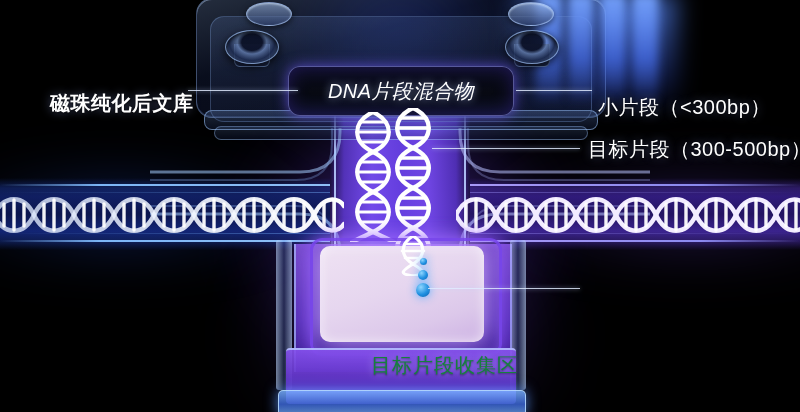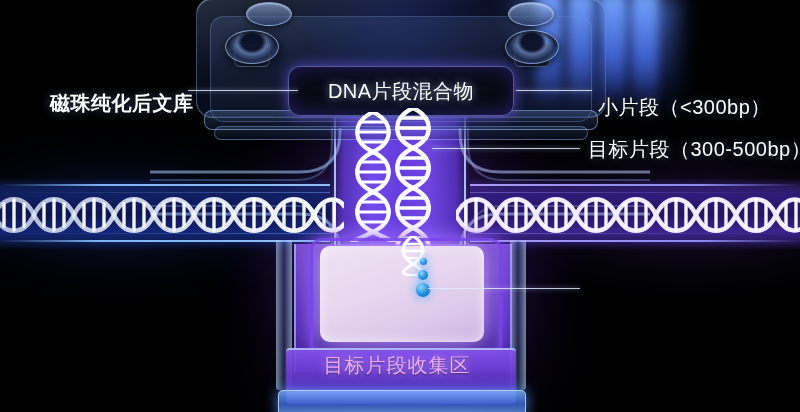--- a/index.html
+++ b/index.html
@@ -104,21 +104,21 @@
   .bot-padframe{position:absolute;left:34px;top:-2px;width:186px;height:112px;border-radius:12px;
     border:3px solid rgba(120,70,235,.9);
     box-shadow:0 0 18px rgba(140,80,255,.8), inset 0 0 10px rgba(160,110,255,.5);}
   .bot-face{position:absolute;left:10px;top:108px;width:230px;height:54px;border-radius:4px;
     background:linear-gradient(to bottom, rgba(132,80,235,.92), rgba(92,48,195,.95) 65%, rgba(150,110,250,.9));
     border-top:2px solid rgba(185,205,255,.75);}
   .bot-base{position:absolute;left:2px;top:150px;width:246px;height:24px;border-radius:5px;
     background:linear-gradient(to bottom, rgba(120,175,255,.85), rgba(55,95,200,.9) 55%, rgba(120,180,255,.75));
     border:1px solid rgba(185,220,255,.85);
     box-shadow:0 0 14px rgba(90,150,255,.8);}
-  .bot-label{position:absolute;left:0;right:8px;top:112px;text-align:center;color:#f0abfc;font-size:20px;
+  .bot-label{position:absolute;left:0;right:8px;top:112px;text-align:right;color:#15803d;font-size:20px;
     letter-spacing:1px;text-shadow:0 0 10px rgba(190,170,255,.9), 0 1px 2px rgba(0,0,0,.6);}
   .bot-post{position:absolute;top:0;width:16px;height:150px;
     background:linear-gradient(to right, rgba(190,215,255,.6), rgba(90,130,220,.25), rgba(190,215,255,.6));
     border-radius:3px;}
   .bot-post.l{left:0;} .bot-post.r{right:0;}
 
   
   .dna-h{position:absolute;}
   .dna-v{position:absolute;}
 
@@ -191,21 +191,21 @@
     <div class="port port-ring" style="left:29px;top:36px;"></div>
 
     <div class="port port-btn" style="left:312px;top:8px;"></div>
     <div class="port-stem" style="left:318px;top:50px;"></div>
     <div class="port port-ring" style="left:309px;top:36px;"></div>
   </div>
 
   <div class="shelf" style="left:204px;top:110px;width:392px;height:18px;"></div>
   <div class="shelf" style="left:214px;top:126px;width:372px;height:12px;opacity:.75;"></div>
 
-  <div class="chip" style="left:288px;top:66px;width:224px;height:48px;">
+  <div class="chip" style="left:288px;top:66px;width:224px;height:48px;font-style:italic;">
     <div class="chip-txt">DNA片段混合物</div>
   </div>
 
   <svg class="dna-h" style="left:-6px;top:192px;width:350px;height:46px;" viewBox="0 0 350 46">
     <defs>
       <linearGradient id="gblue" x1="0" y1="0" x2="1" y2="0">
         <stop offset="0" stop-color="#dfeaff" stop-opacity=".75"></stop>
         <stop offset="1" stop-color="#ffffff" stop-opacity="1"></stop>
       </linearGradient>
     </defs>

